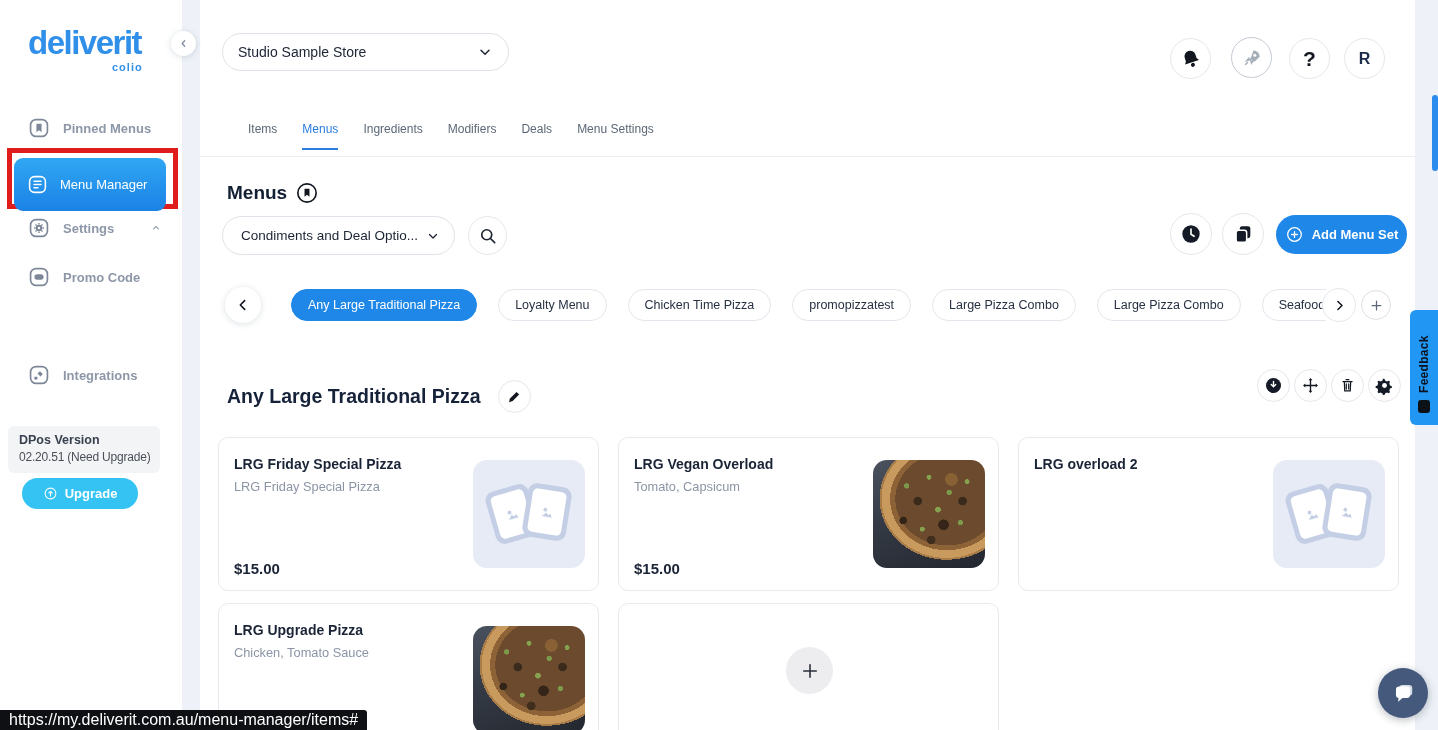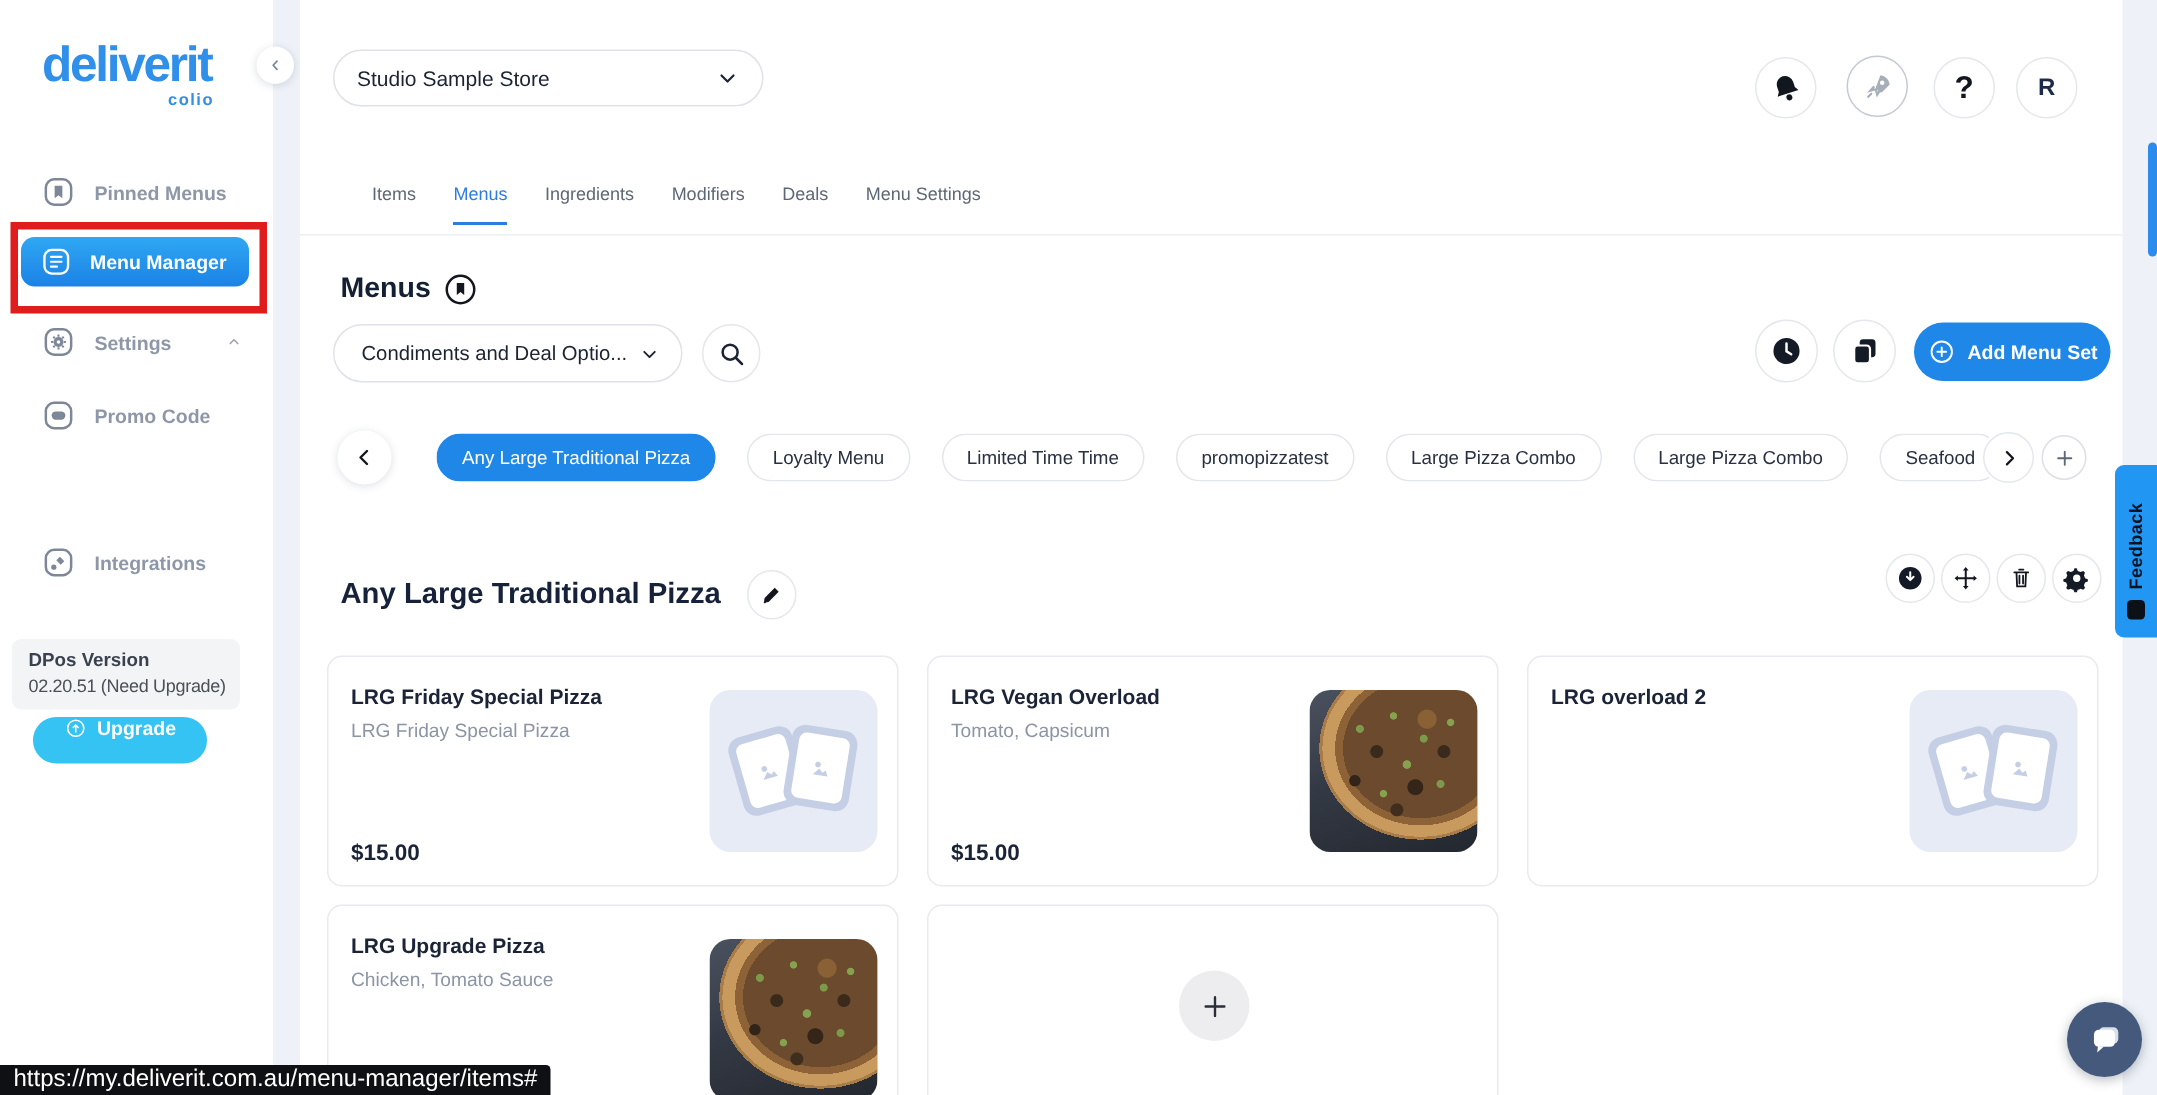--- a/index.html
+++ b/index.html
@@ -8,25 +8,25 @@
 
   
   .sidebar { position:absolute; left:0; top:0; width:183px; height:730px; background:#fff; border-right:1px solid #eef0f4; z-index:5; }
   .logo { position:absolute; left:28px; top:24px; font-size:33px; font-weight:800; color:#2f8fe9; letter-spacing:-1.5px; }
   .logo-sub { position:absolute; left:112px; top:61px; font-size:11px; font-weight:800; color:#2f8fe9; letter-spacing:1px; }
   .collapse-btn { position:absolute; left:171px; top:31px; width:25px; height:25px; border-radius:50%; background:#fff; box-shadow:0 1px 6px rgba(40,60,90,.18); display:flex; align-items:center; justify-content:center; z-index:9; cursor:pointer; }
   .nav-item { position:absolute; left:0; width:183px; height:28px; display:flex; align-items:center; gap:13px; padding-left:28px; color:#8d97a8; font-size:13px; font-weight:700; cursor:pointer; }
   .sq-ic { width:22px; height:22px; flex:0 0 22px; }
   .chev-up { position:absolute; left:150px; }
   .mm-highlight { position:absolute; left:7px; top:148px; width:171px; height:61px; border:5px solid #e01d1d; z-index:6; }
-  .mm-btn { position:absolute; left:14px; top:158px; width:152px; height:33px; border-radius:9px; background:linear-gradient(180deg,#2fa7f3,#1b82e6); display:flex; align-items:center; gap:11px; padding-left:13px; color:#fff; font-size:13px; font-weight:700; cursor:pointer; z-index:7; }
+  .mm-btn { position:absolute; left:14px; top:158px; width:152px; height:53px; border-radius:9px; background:linear-gradient(180deg,#2fa7f3,#1b82e6); display:flex; align-items:center; gap:11px; padding-left:13px; color:#fff; font-size:13px; font-weight:400; cursor:pointer; z-index:7; }
   .dpos-box { position:absolute; left:8px; top:426px; width:152px; height:47px; background:#f3f4f6; border-radius:6px; padding:7px 0 0 11px; }
   .dpos-title { font-size:12.5px; font-weight:700; color:#39414f; }
   .dpos-ver { font-size:12px; color:#4a4f58; margin-top:3px; white-space:nowrap; letter-spacing:-.2px; }
-  .upgrade-btn { position:absolute; left:22px; top:478px; width:116px; height:31px; border-radius:16px; background:#34c3f3; color:#fff; font-size:13px; font-weight:700; display:flex; align-items:flex-start; justify-content:center; gap:7px; cursor:pointer; }
+  .upgrade-btn { position:absolute; left:22px; top:478px; width:116px; height:31px; border-radius:16px; background:#34c3f3; color:#fff; font-size:13px; font-weight:700; display:flex; align-items:center; justify-content:center; gap:7px; cursor:pointer; }
 
   
   .main { position:absolute; left:200px; top:0; width:1215px; height:760px; background:#fff; }
 
   .store-select { position:absolute; left:22px; top:33px; width:287px; height:38px; border:1px solid #dfe2e8; border-radius:19px; display:flex; align-items:center; padding:0 15px; font-size:14px; color:#1c2433; cursor:pointer; }
   .store-select .chev { margin-left:auto; }
 
   .tb-circle { position:absolute; width:41px; height:41px; border-radius:50%; background:#fff; border:1px solid #e4e7ec; display:flex; align-items:center; justify-content:center; cursor:pointer; }
   .tb-bell { left:970px; top:38px; }
   .tb-rocket { left:1031px; top:37px; border-color:#c4cad3; }
@@ -213,21 +213,21 @@
   <div class="chip-scroll-left">
     <span>
       <svg width="16" height="16" viewBox="0 0 24 24">
           <path d="M14.5 5.5L8 12l6.5 6.5" stroke="#11161f" stroke-width="2.4" fill="none" stroke-linecap="round" stroke-linejoin="round"></path>
         </svg>
     </span>
   </div>
   <div class="chips">
     <div class="chip active">Any Large Traditional Pizza</div>
     <div class="chip">Loyalty Menu</div>
-    <div class="chip">Limited Time Time</div>
+    <div class="chip">Chicken Time Pizza</div>
     <div class="chip">promopizzatest</div>
     <div class="chip">Large Pizza Combo</div>
     <div class="chip">Large Pizza Combo</div>
     <div class="chip">Seafood</div>
 
   </div>
   <div class="chip-scroll-right">
     <span>
       <svg width="15" height="15" viewBox="0 0 24 24">
           <path d="M9.5 5.5L16 12l-6.5 6.5" stroke="#11161f" stroke-width="2.4" fill="none" stroke-linecap="round" stroke-linejoin="round"></path>

